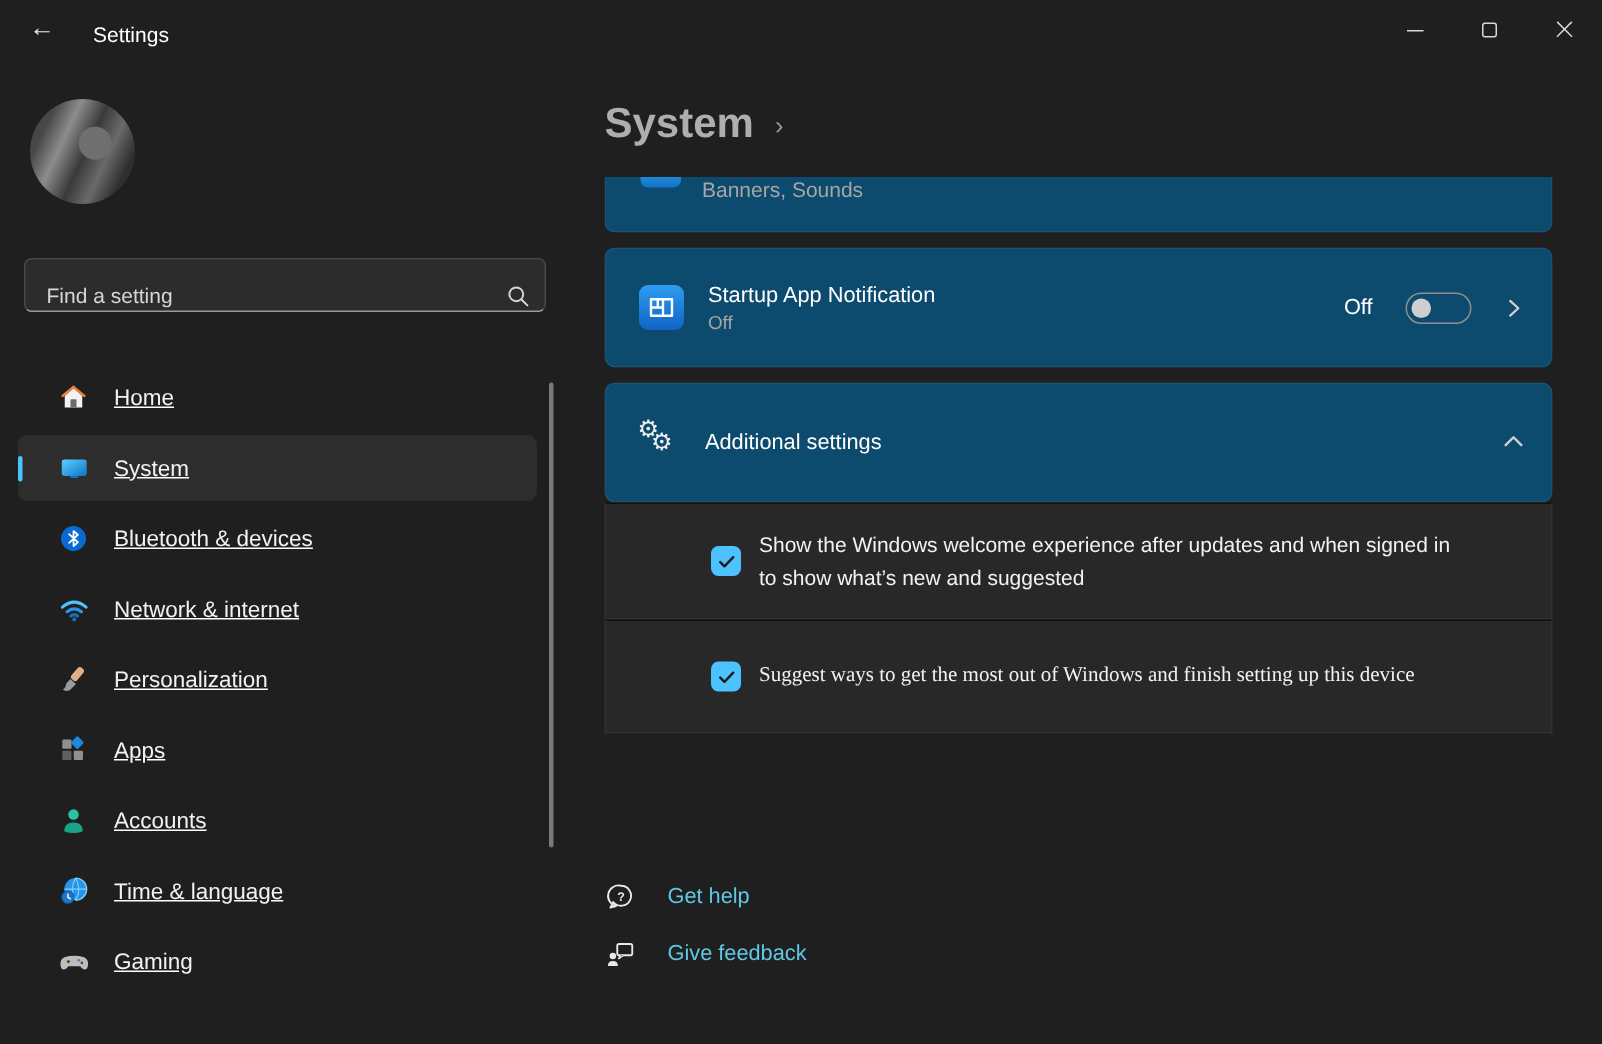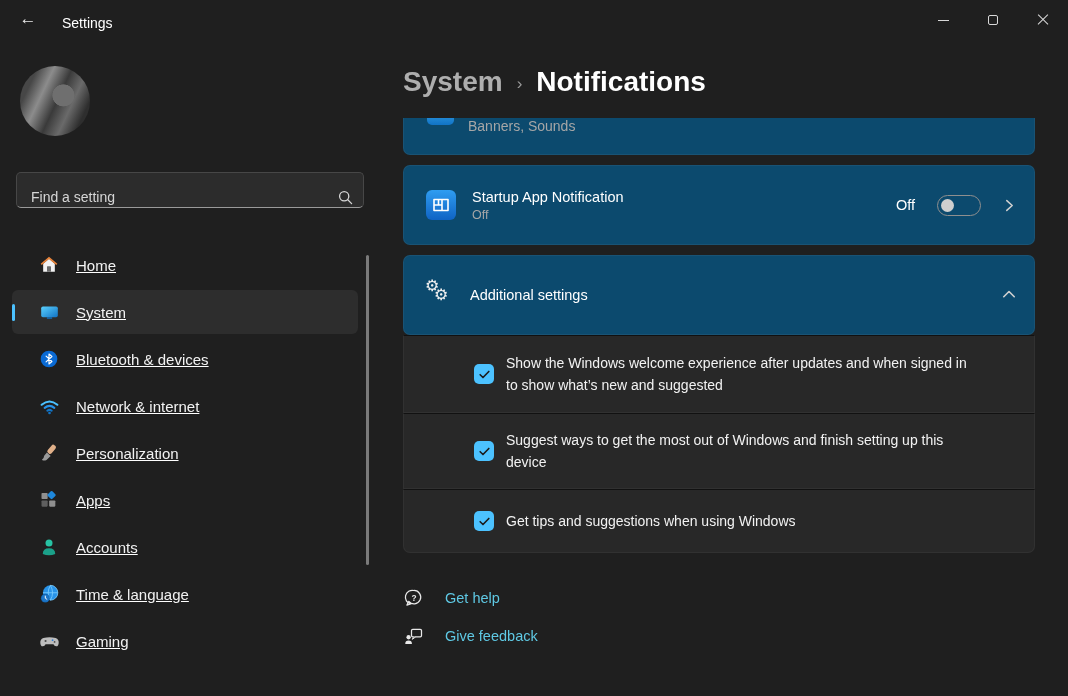--- a/index.html
+++ b/index.html
@@ -137,21 +137,21 @@
 
   .check-row {
     position: relative;
     background: #282828;
     border: 1px solid rgba(255,255,255,0.045);
     border-top: none;
     display: flex; align-items: center;
     padding-left: 70px;
     margin-top: 0;
   }
-  .check-row + .check-row { border-top: 1px solid rgba(0,0,0,0.55); }
+  .check-row + .check-row { border-top: 1px solid rgba(0,0,0,0.55); font-family: Liberation Serif, serif; }
   .check-row.r1 { height: 78px; border-top: 1px solid rgba(0,0,0,0.55); }
   .check-row.r2 { height: 76px; }
   .check-row.r3 { height: 64px; border-radius: 0 0 7px 7px; }
   .checkbox {
     flex: 0 0 auto;
     width: 20px; height: 20px; border-radius: 5px;
     background: #4cc2ff;
     display: flex; align-items: center; justify-content: center;
     margin-right: 12px; cursor: pointer;
   }
@@ -308,21 +308,20 @@
     </div>
 
     <div class="sidebar-scrollbar"></div>
   </div>
 
   <div class="main">
 
     <div class="breadcrumb">
       <span class="crumb-parent">System</span>
       <span class="crumb-sep">›</span>
-      <span class="crumb-current">Notifications</span>
     </div>
 
     <div class="cards">
 
       <div class="card partial">
         <div class="partial-inner">
           <span class="partial-icon"></span>
           <span class="partial-sub">Banners, Sounds</span>
         </div>
       </div>
@@ -385,28 +384,20 @@
 
       <div class="check-row r2">
         <span class="checkbox">
           <svg width="13" height="13" viewBox="0 0 12 12">
               <path d="M2 6.2 L4.6 8.8 L10 3.2" fill="none" stroke="#1b1b1b" stroke-width="1.5" stroke-linecap="round" stroke-linejoin="round"></path>
             </svg>
         </span>
         <span class="check-label">Suggest ways to get the most out of Windows and finish setting up this device</span>
       </div>
 
-      <div class="check-row r3">
-        <span class="checkbox">
-          <svg width="13" height="13" viewBox="0 0 12 12">
-              <path d="M2 6.2 L4.6 8.8 L10 3.2" fill="none" stroke="#1b1b1b" stroke-width="1.5" stroke-linecap="round" stroke-linejoin="round"></path>
-            </svg>
-        </span>
-        <span class="check-label">Get tips and suggestions when using Windows</span>
-      </div>
     </div>
 
     <div class="footer-links">
       <div class="footer-link">
         <span class="footer-icon">
           <svg width="20" height="20" viewBox="0 0 24 24">
               <path d="M12 3 a8 8 0 1 1 -6.2 13 L3.5 20.5 L8 19.2 A8 8 0 0 1 12 3 Z" fill="none" stroke="#e8e8e8" stroke-width="1.5" stroke-linejoin="round"></path>
               <text x="12" y="15.5" font-size="10" text-anchor="middle" fill="#e8e8e8" font-family="Liberation Sans, sans-serif" font-weight="bold">?</text>
             </svg>
         </span>

